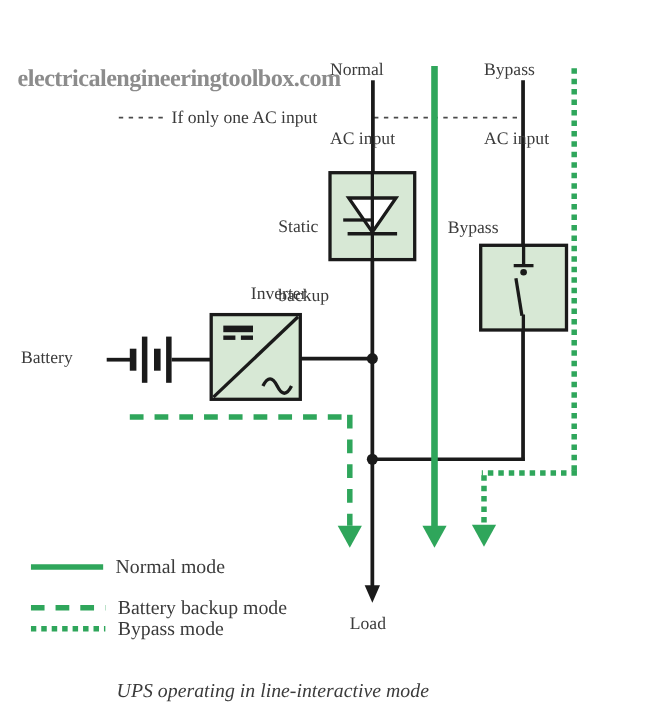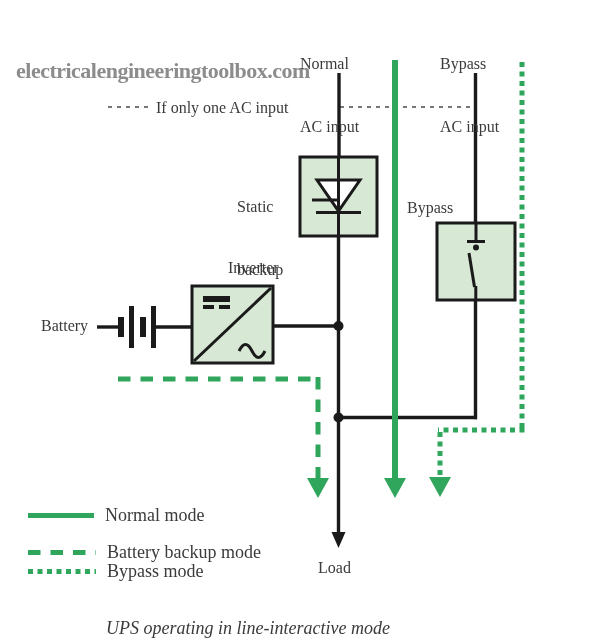--- a/index.html
+++ b/index.html
@@ -115,28 +115,28 @@
     <div>AC input</div>
   </div>
 
   <div class="lbl" style="left:440px;top:11px;">
     <div>Bypass</div>
     <div>AC input</div>
   </div>
 
   <div class="lbl" style="left:156px;top:97px;text-align:center;">If only one AC input</div>
 
-  <div class="lbl" style="left:237px;top:154px;">
+  <div class="lbl" style="left:253px;top:154px;">
     <div>Static</div>
     <div>backup</div>
   </div>
 
   <div class="lbl" style="left:407px;top:197px;">Bypass</div>
   <div class="lbl" style="left:192px;top:257px;margin-left:36px;">Inverter</div>
-  <div class="lbl" style="left:41px;top:315px;">Battery</div>
+  <div class="lbl" style="left:19px;top:315px;">Battery</div>
   <div class="lbl" style="left:318px;top:557px;">Load</div>
 
   <div class="legend-row" style="top:505px;">
     <svg width="66" height="7">
       <line x1="0" y1="3.5" x2="66" y2="3.5" stroke="#2fa65b" stroke-width="5"></line>
     </svg>
     <span class="legend-label">Normal mode</span>
   </div>
 
   <div class="legend-row" style="top:542px;">

